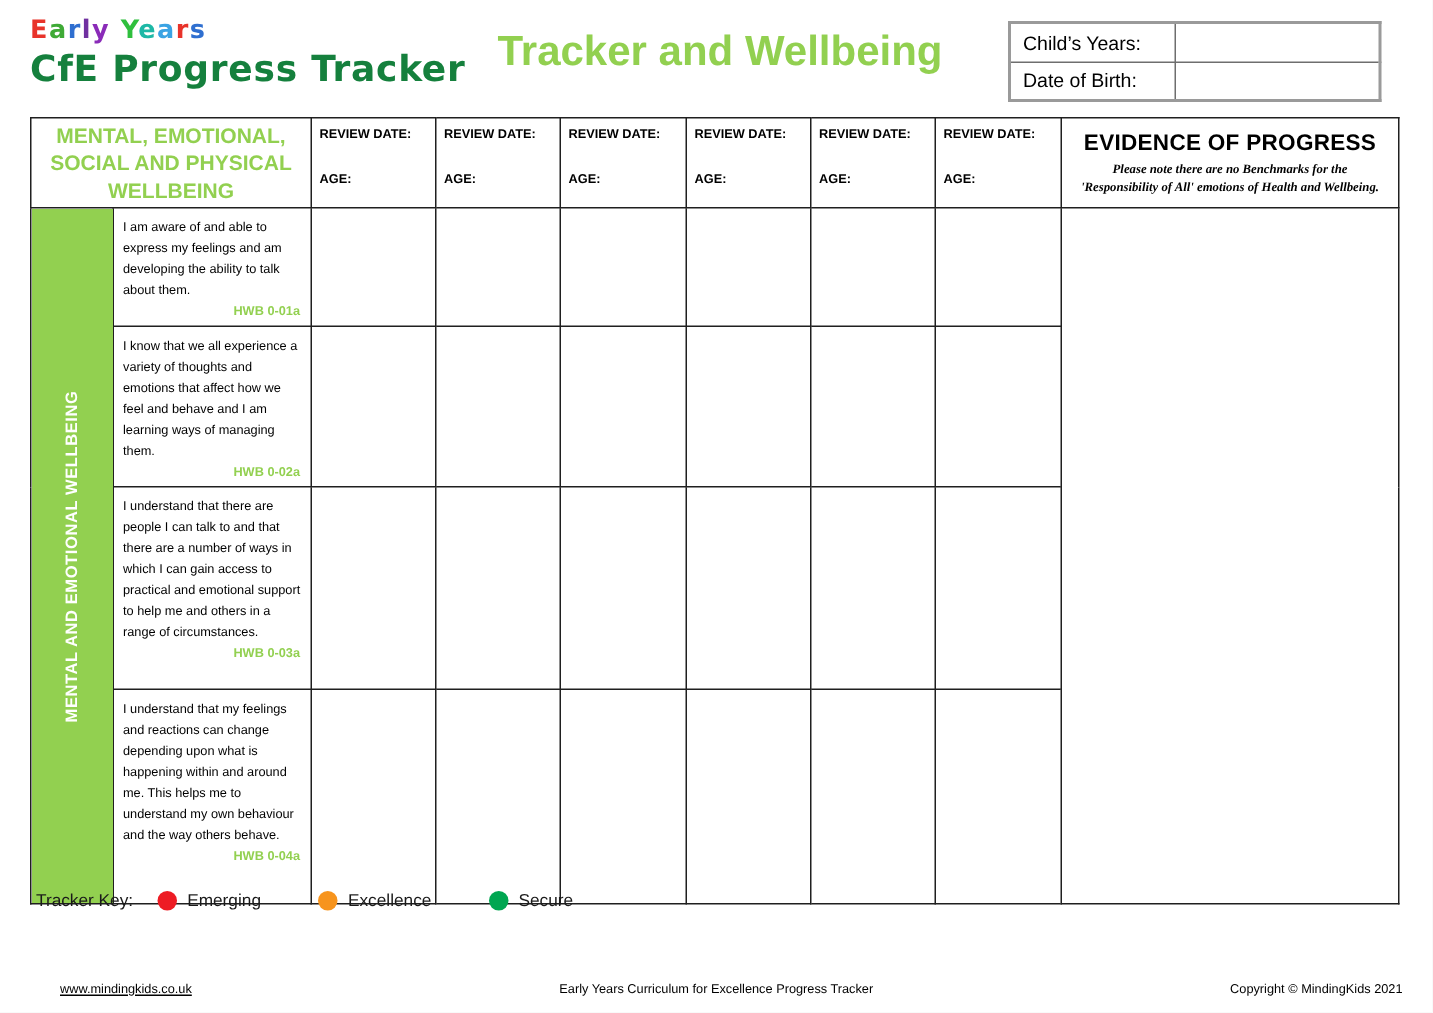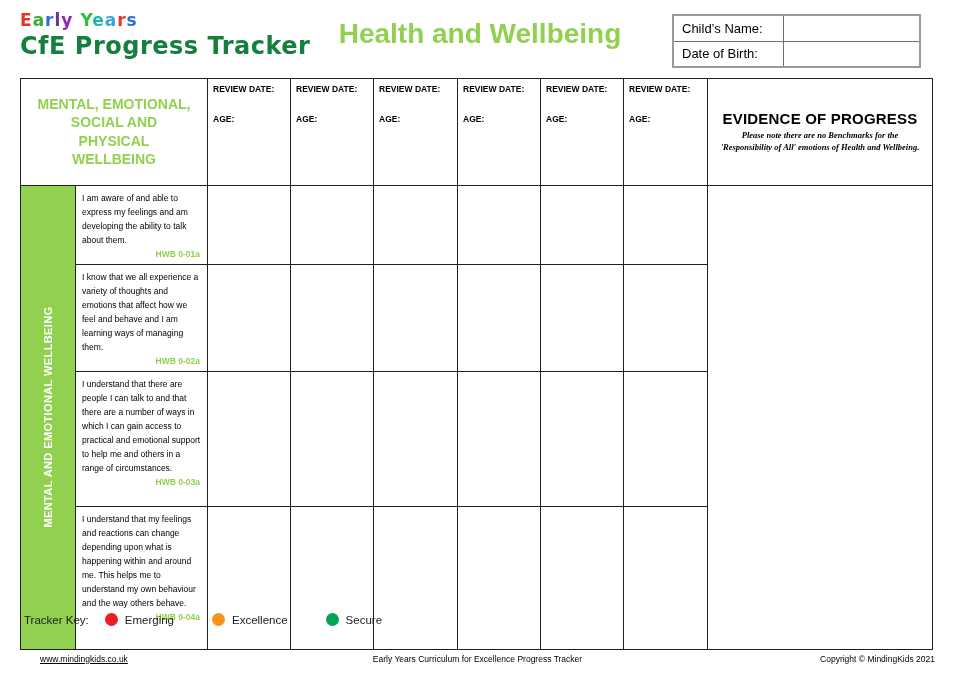--- a/index.html
+++ b/index.html
@@ -18,37 +18,37 @@
 
   
   .childbox { position:absolute; left:672px; top:14px; width:249px; border-collapse:collapse; }
   .childbox td { border:1px solid #6e6e6e; height:26px; font-size:13px; vertical-align:middle; }
   .childbox { border:2px solid #9a9a9a; }
   .childbox .lbl { width:110px; padding-left:8px; }
 
   
   .main-table { position:absolute; left:20px; top:78px; border-collapse:collapse; table-layout:fixed; }
   .main-table th, .main-table td { border:1px solid #1f1f1f; }
-  .group-header { font-weight:bold; font-size:14px; line-height:1.32; text-align:center; vertical-align:middle; padding:16px; }
+  .group-header { font-weight:bold; font-size:14px; line-height:1.32; text-align:center; vertical-align:middle; padding:2px; }
   .review-th { vertical-align:top; text-align:left; padding:5px 5px; font-size:8.5px; font-weight:bold; }
   .review-th .age { margin-top:20px; }
   .evidence-th { vertical-align:middle; text-align:center; padding:4px 8px; }
   .evidence-title { font-size:15px; font-weight:bold; letter-spacing:0.2px; }
   .evidence-note { font-size:8.5px; font-style:italic; font-family:"Liberation Serif",serif; margin-top:3px; line-height:1.35; }
 
   .section-bar { background:#92d050; position:relative; }
   .section-bar-text { position:absolute; top:50%; left:50%; transform:translate(-50%,-50%) rotate(-90deg);
                       white-space:nowrap; color:#ffffff; font-weight:bold; font-size:11px; letter-spacing:0.4px; }
 
   .statement-cell { vertical-align:top; padding:5px 4px 3px 6px; font-size:8.5px; line-height:14px; color:#000; overflow:hidden; }
   .statement-code { text-align:right; font-weight:bold; padding-right:3px; }
   .review-cell, .evidence-cell { background:#fff; }
 
   
-  .tracker-key { position:absolute; left:24px; top:613px; display:flex; align-items:center; font-size:11.5px; color:#1a1a1a; }
+  .tracker-key { position:absolute; left:24px; top:594px; display:flex; align-items:center; font-size:11.5px; color:#1a1a1a; }
   .tracker-key .key-label { margin-right:16px; }
   .key-item { display:flex; align-items:center; margin-right:38px; }
   .key-dot { width:13px; height:13px; border-radius:50%; margin-right:7px; }
 
   
   .footer { position:absolute; left:0; top:654px; width:955px; height:16px; font-size:8.5px; color:#000; }
   .footer-center { position:absolute; left:0; width:100%; text-align:center; }
   .footer-left { position:absolute; left:40px; text-decoration:underline; cursor:pointer; }
   .footer-right { position:absolute; right:20px; }
 
@@ -57,26 +57,26 @@
 </head>
 <body>
 
 <div class="page">
 
   <div class="logo">
     <div class="logo-line1"><span style="color:#e8332a">E</span><span style="color:#3faa36">a</span><span style="color:#2f6fd0">r</span><span style="color:#7030a0">l</span><span style="color:#8a2bb8">y</span><span class="sp"></span><span style="color:#2fbf3d">Y</span><span style="color:#1db8a6">e</span><span style="color:#3aa3e3">a</span><span style="color:#e8332a">r</span><span style="color:#2f6fd0">s</span></div>
     <div class="logo-line2">CfE Progress Tracker</div>
   </div>
 
-  <div class="title green">Health and Wellbeing</div>
+  <div class="title green">Tracker and Wellbeing</div>
 
   <table class="childbox">
     <tbody>
         <tr>
-      <td class="lbl">Child’s Name:</td>
+      <td class="lbl">Child’s Years:</td>
       <td></td>
     </tr>
     <tr>
       <td class="lbl">Date of Birth:</td>
       <td></td>
     </tr>
   </tbody>
     </table>
 
   <table class="main-table">

